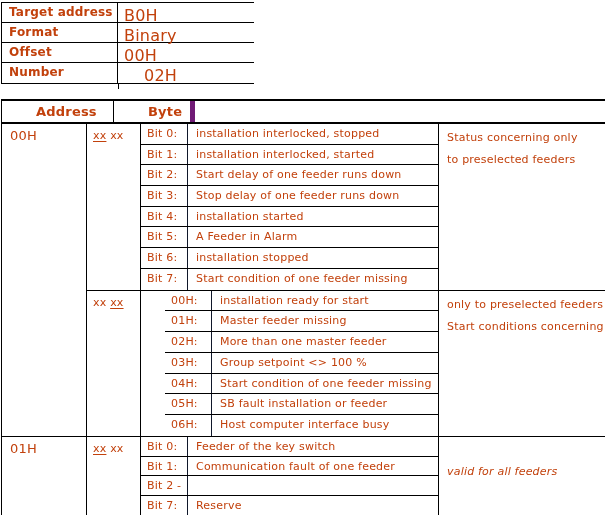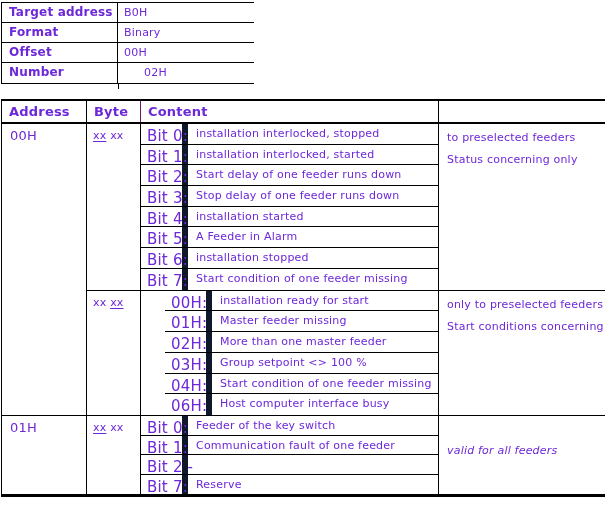--- a/index.html
+++ b/index.html
@@ -1,46 +1,46 @@
 <!DOCTYPE html>
 <html><head>
 <meta charset="utf-8">
 <style>
   html,body { margin:0; padding:0; background:#ffffff; }
   .page {
     position:relative; width:605px; height:515px; background:#ffffff;
-    font-family:"DejaVu Sans", sans-serif; color:#6d28d9; letter-spacing:0.2px;
+    font-family:"DejaVu Sans", sans-serif; color:#c2410c; letter-spacing:0.2px;
     overflow:hidden;
   }
 
   
   .meta-table {
     position:absolute; left:1px; top:2px; width:253px;
     border-top:1px solid #000; border-left:1px solid #000; border-bottom:1px solid #000;
     box-sizing:border-box;
   }
   .meta-row { display:flex; height:20px; border-bottom:1px solid #000; box-sizing:border-box; }
   .meta-row:last-child { border-bottom:none;gap:20px; }
   .meta-label {
     width:116px; border-right:1px solid #000; box-sizing:border-box;
     font-size:12px; font-weight:bold; padding:2px 0 0 7px; white-space:nowrap;
   }
-  .meta-value { flex:1; font-size:11px; padding:3px 0 0 6px; white-space:nowrap; }
+  .meta-value { flex:1; font-size:16px; padding:3px 0 0 6px; white-space:nowrap; }
   .sep-tail { position:absolute; left:118px; top:84px; width:1px; height:5px; background:#000; }
 
   
   .main-table {
     position:absolute; left:1px; top:99px; width:604px;
     border-top:2px solid #000; border-left:1px solid #000; border-bottom:3px solid #000;
     box-sizing:border-box;
   }
   .header-row { display:flex; height:23px; border-bottom:2px solid #000; box-sizing:border-box; }
-  .h-cell { font-size:13px; font-weight:bold; padding:3px 16px 0 7px; box-sizing:border-box; white-space:nowrap; }
+  .h-cell { font-size:13px; font-weight:bold; padding:3px 16px 0 7px; box-sizing:border-box; white-space:nowrap;margin-left:27px; }
   .h-addr { width:85px; border-right:1px solid #000; }
-  .h-byte { width:54px; border-right:1px solid #701a75; }
+  .h-byte { width:54px; border-right:5px solid #701a75; }
   .h-content { width:298px; border-right:1px solid #000; }
   .h-note { flex:1; }
 
   .section { display:flex; }
   .sec-a { border-bottom:1px solid #000; }
   .addr-cell {
     width:85px; border-right:1px solid #000; box-sizing:border-box;
     font-size:13px; padding:4px 0 0 8px; white-space:nowrap;
   }
   .section-body { flex:1; display:flex; flex-direction:column; }
@@ -51,22 +51,22 @@
     font-size:11px; padding:5px 0 0 6px; white-space:nowrap;
   }
   .ul { text-decoration:underline; text-underline-offset:2px; }
   .rows { width:298px; border-right:1px solid #000; box-sizing:border-box; display:flex; flex-direction:column; }
   .row { display:flex; border-bottom:1px solid #000; box-sizing:border-box; }
   .row:last-child { border-bottom:none; }
   .rows-a .row { height:20.7px; }
   .rows-b .row { height:20.8px;margin-left:24px; }
   .rows-c .row { height:19.5px; }
   .key-cell {
-    width:47px; border-right:6px solid #0f172a; box-sizing:border-box;
-    font-size:15px; padding:3px 0 0 6px; white-space:nowrap;
+    width:47px; border-right:1px solid #0f172a; box-sizing:border-box;
+    font-size:11px; padding:3px 0 0 6px; white-space:nowrap;
   }
   .desc-cell { flex:1; font-size:11px; padding:3px 0 0 8px; white-space:nowrap; overflow:hidden; }
   .note-cell { flex:1; font-size:11px; padding:3px 0 0 8px; line-height:22px; }
   .note-italic { font-style:italic; padding-top:24px; }
 </style>
 </head>
 <body>
 
 <div class="page">
 
@@ -88,21 +88,20 @@
       <div class="meta-value">02H</div>
     </div>
   </div>
   <div class="sep-tail"></div>
 
   <div class="main-table">
 
     <div class="header-row">
       <div class="h-cell h-addr">Address</div>
       <div class="h-cell h-byte">Byte</div>
-      <div class="h-cell h-content">Content</div>
       <div class="h-cell h-note"></div>
     </div>
 
     <div class="section sec-a">
       <div class="addr-cell">00H</div>
       <div class="section-body">
 
         <div class="subsection sub-border">
           <div class="byte-cell"><span class="ul">xx</span> <span>xx</span></div>
           <div class="rows rows-a">
@@ -133,22 +132,22 @@
             <div class="row">
                 <div class="key-cell">Bit 6:</div>
                 <div class="desc-cell">installation stopped</div>
               </div>
             <div class="row">
                 <div class="key-cell">Bit 7:</div>
                 <div class="desc-cell">Start condition of one feeder missing</div>
               </div>
           </div>
           <div class="note-cell">
+            <div>Status concerning only</div>
             <div>to preselected feeders</div>
-            <div>Status concerning only</div>
           </div>
         </div>
 
         <div class="subsection">
           <div class="byte-cell"><span>xx</span> <span class="ul">xx</span></div>
           <div class="rows rows-b">
             <div class="row">
                 <div class="key-cell">00H:</div>
                 <div class="desc-cell">installation ready for start</div>
               </div>
@@ -160,20 +159,24 @@
                 <div class="key-cell">02H:</div>
                 <div class="desc-cell">More than one master feeder</div>
               </div>
             <div class="row">
                 <div class="key-cell">03H:</div>
                 <div class="desc-cell">Group setpoint &lt;&gt; 100 %</div>
               </div>
             <div class="row">
                 <div class="key-cell">04H:</div>
                 <div class="desc-cell">Start condition of one feeder missing</div>
+              </div>
+            <div class="row">
+                <div class="key-cell">05H:</div>
+                <div class="desc-cell">SB fault installation or feeder</div>
               </div>
             <div class="row">
                 <div class="key-cell">06H:</div>
                 <div class="desc-cell">Host computer interface busy</div>
               </div>
           </div>
           <div class="note-cell">
             <div>only to preselected feeders</div>
             <div>Start conditions concerning</div>
           </div>

